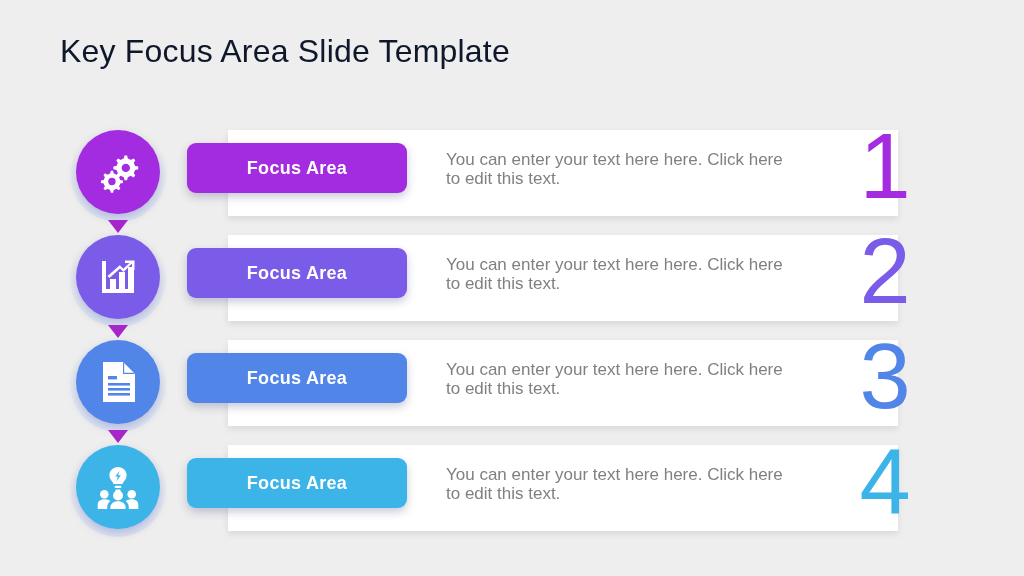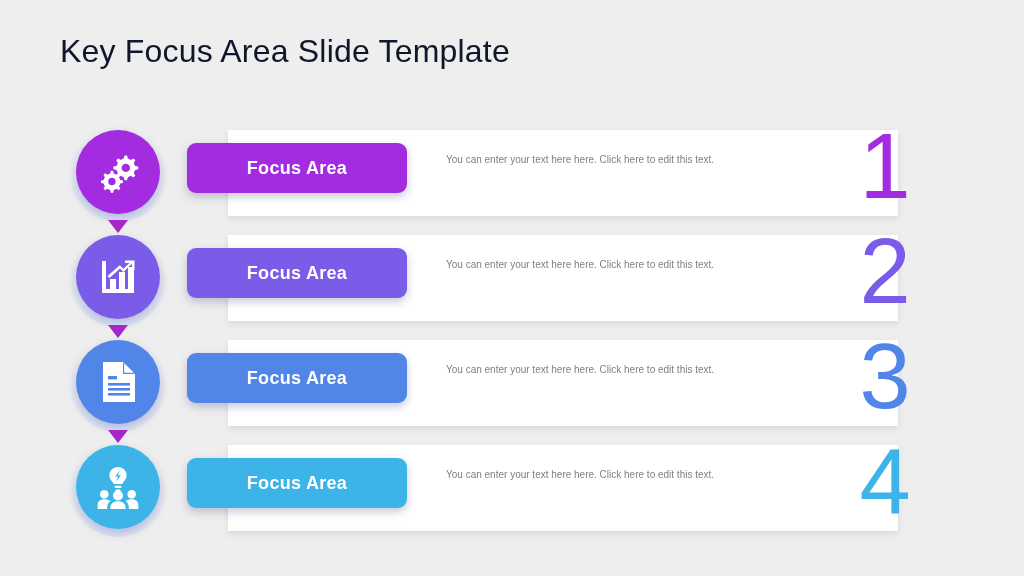--- a/index.html
+++ b/index.html
@@ -105,21 +105,21 @@
     letter-spacing: 0.3px;
     box-shadow: 0 4px 9px rgba(80,80,140,0.30);
   }
 
   
   .body-text {
     position: absolute;
     left: 446px;
     top: 22px;
     width: 350px;
-    font-size: 10px;
+    font-size: 17px;
     line-height: 19px;
     color: #808080;
   }
 
   
   .big-num {
     position: absolute;
     left: 845px;
     top: -22px;
     width: 80px;

